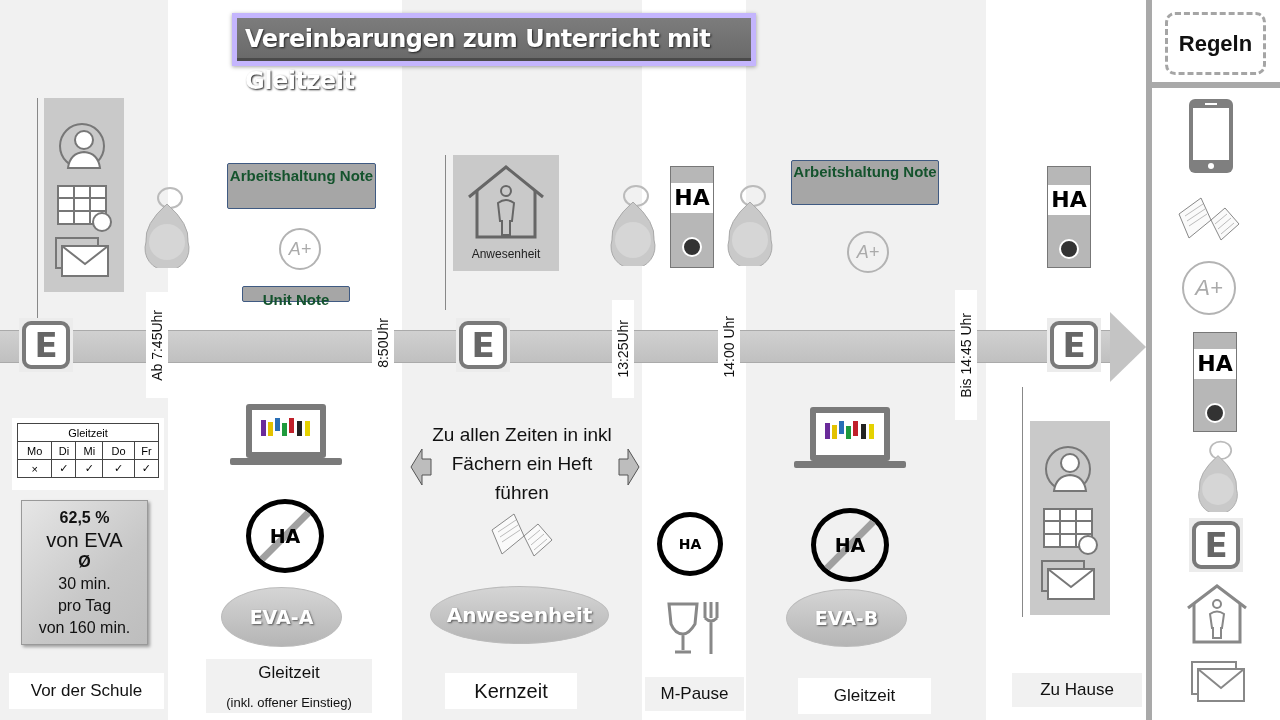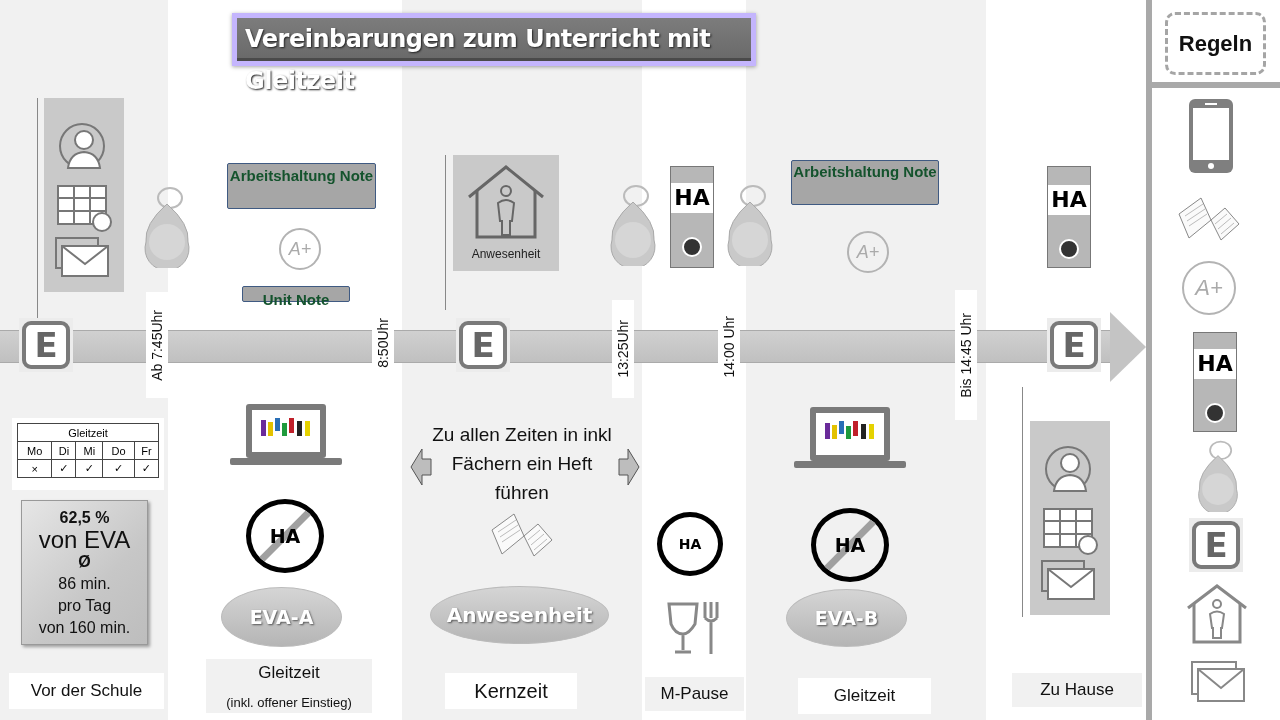--- a/index.html
+++ b/index.html
@@ -137,23 +137,23 @@
       <td>✓</td>
       <td>✓</td>
       <td>✓</td>
     </tr>
   </tbody>
     </table>
 </div>
 
 <div class="abs evabox">
   <div style="font-weight:bold;">62,5 %</div>
-  <div style="font-size:24px;">von EVA</div>
+  <div style="font-size:20px;">von EVA</div>
   <div style="font-weight:bold;">Ø</div>
-  <div>86 min.</div>
+  <div>30 min.</div>
   <div>pro Tag</div>
   <div>von 160 min.</div>
 </div>
 
 <div class="abs footer-lbl" style="left:9px;top:673px;width:155px;height:36px;font-size:17px;">
     <span>Vor der Schule</span>
   </div>
 
 <div class="abs pill" style="left:227px;top:163px;width:149px;height:46px;padding-top:2px;">Arbeitshaltung Note</div>
 <div class="abs aplus" style="left:279px;top:228px;">A+</div>

